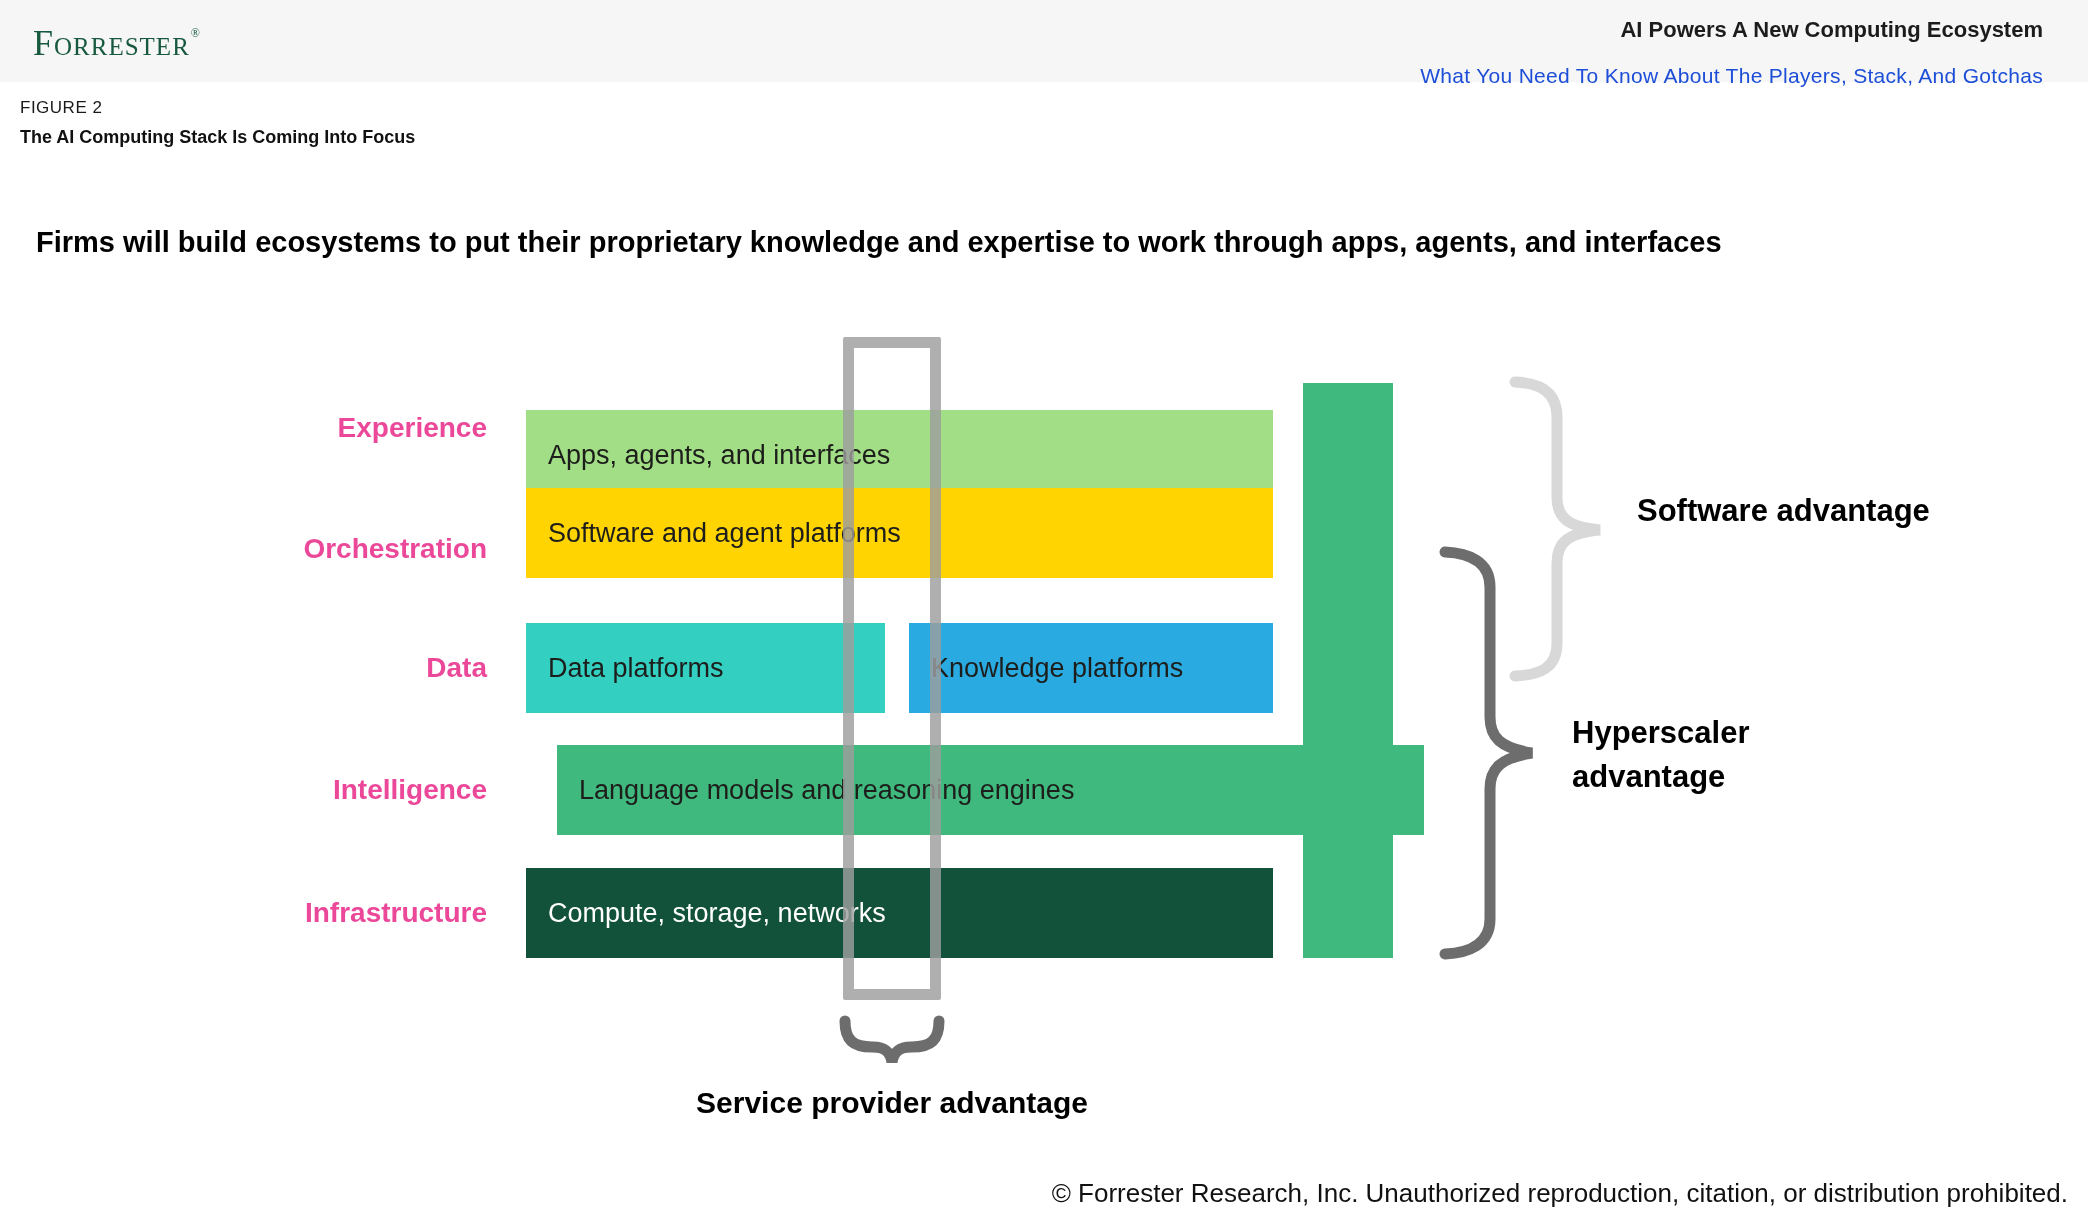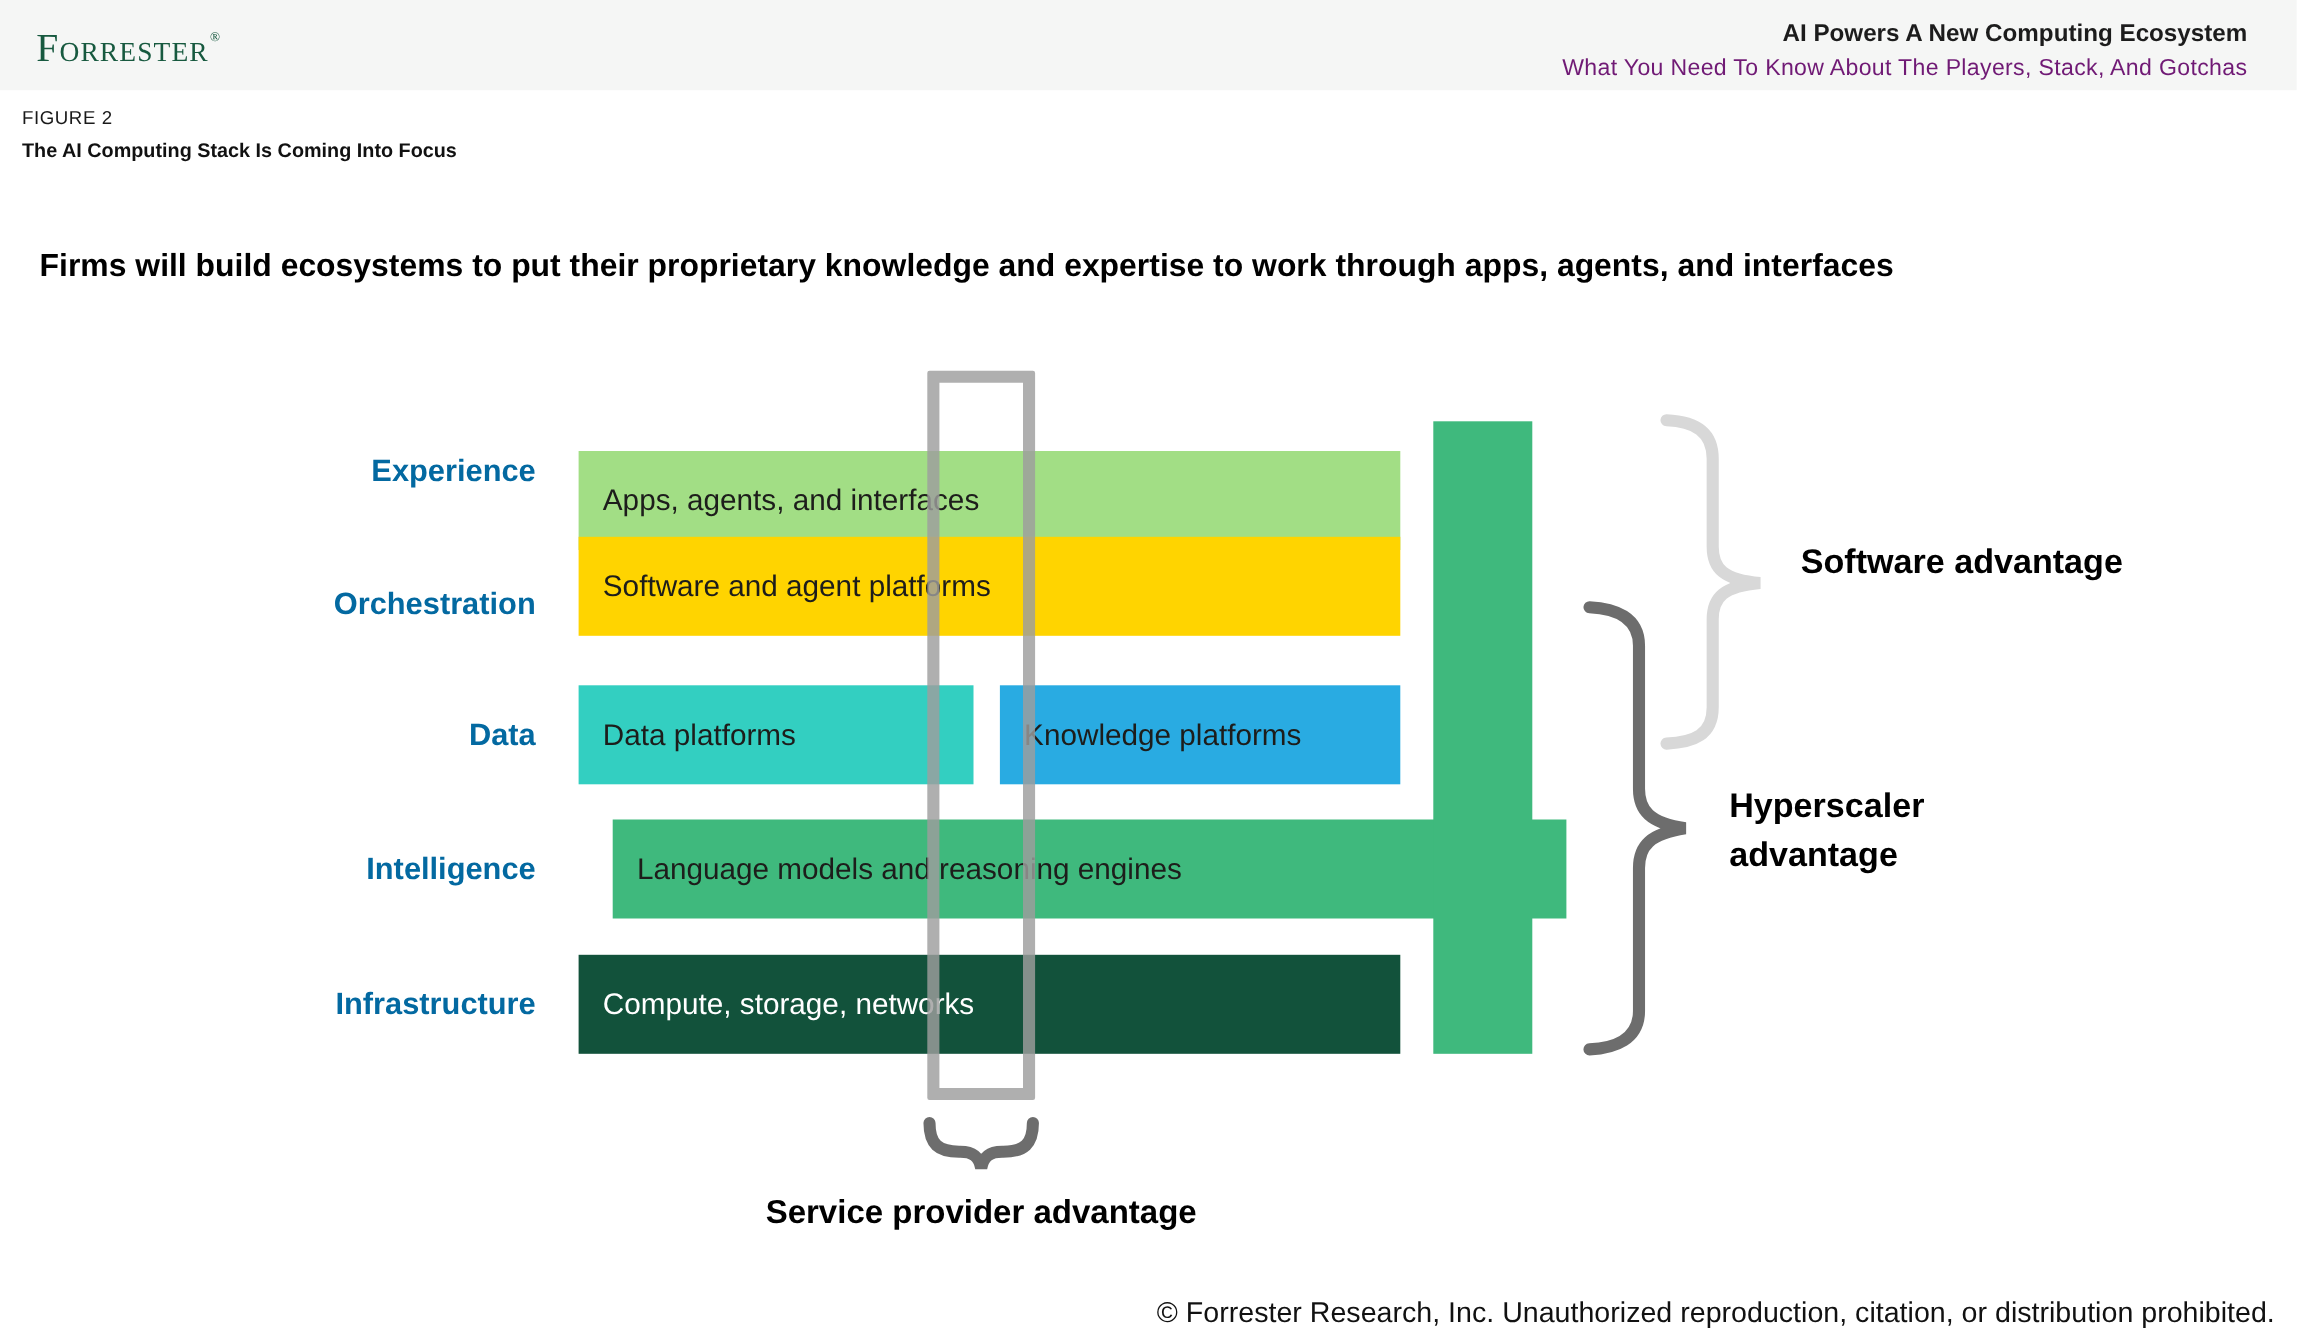--- a/index.html
+++ b/index.html
@@ -6,31 +6,31 @@
             font-family:"Liberation Sans",sans-serif;-webkit-font-smoothing:antialiased;}
   .page{position:relative;width:2088px;height:1212px;background:#fff;padding-left:11px;}
 
   
   .header{position:absolute;left:0;top:0;width:2088px;height:82px;background:#F5F6F5;}
   .logo{position:absolute;left:33px;top:22px;font-family:"Liberation Serif",serif;
         font-variant:small-caps;font-size:36px;letter-spacing:1px;color:#17593F;font-weight:500;}
   .logo sup{font-size:12px;font-variant:normal;vertical-align:18px;margin-left:1px;}
   .report-title{position:absolute;right:45px;top:17px;font-size:22px;font-weight:bold;color:#1C1C1C;
                 text-align:right;white-space:nowrap;}
-  .report-subtitle{position:absolute;right:45px;top:50px;font-size:21px;color:#701a75;
+  .report-subtitle{position:absolute;right:45px;top:64px;font-size:21px;color:#1d4ed8;
                    text-align:right;white-space:nowrap;letter-spacing:.3px;}
 
   
   .figure-label{position:absolute;left:20px;top:98px;font-size:17px;color:#1A1A1A;letter-spacing:.5px;}
   .figure-title{position:absolute;left:20px;top:127px;font-size:18px;font-weight:bold;color:#111;}
   .main-heading{position:absolute;left:36px;top:226px;width:1800px;font-size:29px;font-weight:bold;color:#000;}
 
   
   .row-label{position:absolute;left:0;width:487px;text-align:right;font-size:28px;font-weight:bold;
-             color:#0369a1;display:flex;align-items:center;justify-content:flex-end;height:90px;}
+             color:#ec4899;display:flex;align-items:center;justify-content:flex-end;height:90px;}
   .bar{position:absolute;height:90px;display:flex;align-items:center;padding-left:22px;
        box-sizing:border-box;font-size:27px;color:#1D1D1B;}
   .lbl-experience{top:383px}   .bar-experience{left:526px;top:383px;width:747px;margin-top:27px;}
   .lbl-orchestration{top:504px}.bar-orchestration{left:526px;top:488px;width:747px;}
   .lbl-data{top:623px}         .bar-data{left:526px;top:623px;width:359px;}
                                .bar-knowledge{left:909px;top:623px;width:364px;}
   .lbl-intelligence{top:745px} .bar-intelligence{left:526px;top:745px;width:867px;}
   .lbl-infrastructure{top:868px}.bar-infrastructure{left:526px;top:868px;width:747px;color:#FFFFFF;}
   .hyperscaler-bar{position:absolute;left:1303px;top:383px;width:90px;height:575px;}
 

